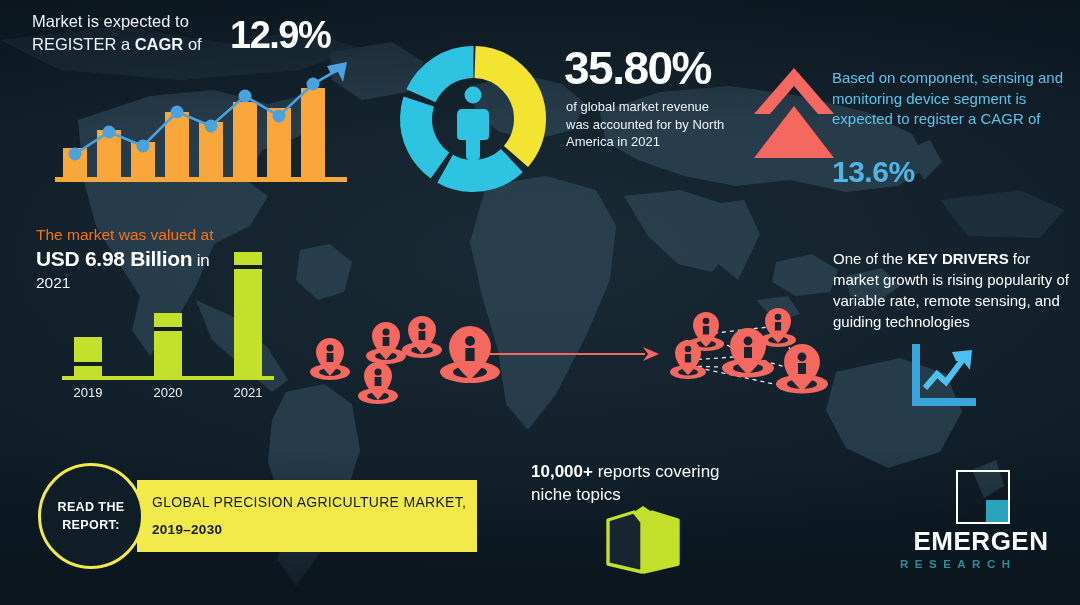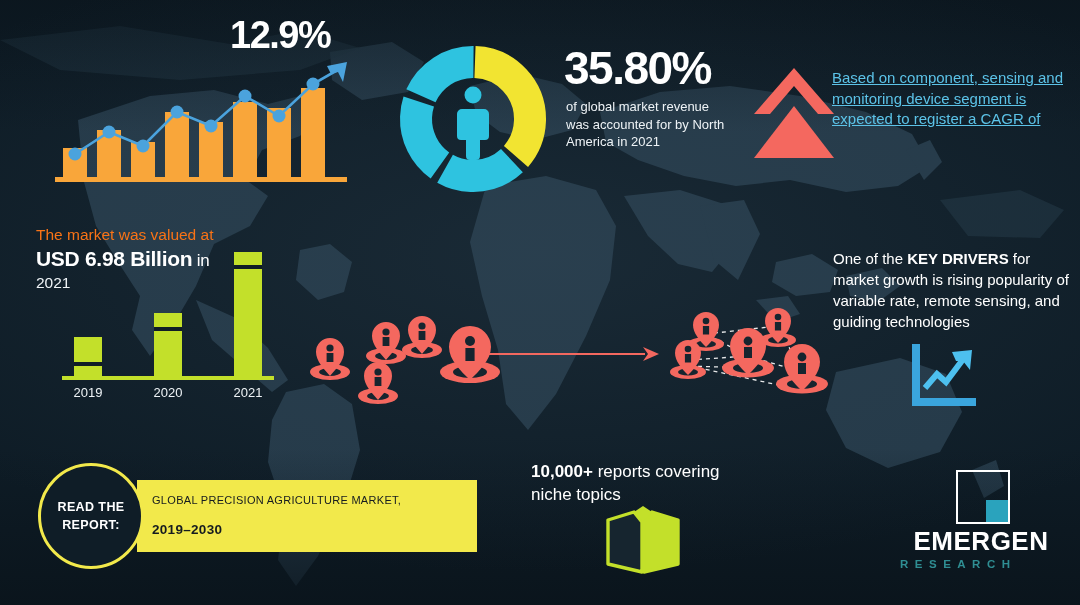--- a/index.html
+++ b/index.html
@@ -26,21 +26,21 @@
   #hl-wrap{left:32px;top:10px;width:330px;}
   #hl-text{font-size:16.5px;line-height:1.42;color:#eef3f6;width:170px;}
   #hl-text b{font-weight:700;}
   #hl-pct{left:198px;top:4px;font-size:38px;font-weight:700;color:#fff;letter-spacing:-1.5px;}
 
   
   #na-pct{left:564px;top:45px;font-size:46px;font-weight:700;color:#fff;letter-spacing:-1.5px;line-height:1;}
   #na-sub{left:566px;top:98px;width:168px;font-size:13px;line-height:1.35;color:#eef3f6;}
 
   
-  #comp-text{left:832px;top:68px;width:240px;font-size:15px;line-height:1.37;color:#5cc3e8;text-decoration:underline;}
+  #comp-text{left:832px;top:68px;width:240px;font-size:15px;line-height:1.37;color:#5cc3e8;}
   #comp-pct{left:832px;top:155px;font-size:30px;font-weight:700;color:#4fb6e3;letter-spacing:-.5px;}
 
   
   #usd-l1{left:36px;top:226px;font-size:15.5px;color:#f97316;}
   #usd-l2{left:36px;top:247px;font-size:21px;color:#ffffff;font-weight:700;letter-spacing:-.3px;}
   #usd-l2 .lite{font-weight:400;font-size:17px;}
   #usd-l3{left:36px;top:274px;font-size:15.5px;color:#eef3f6;}
 
   
   #frag{left:410px;top:250px;width:312px;font-size:15.5px;line-height:1.42;color:#ffffff;}
@@ -51,21 +51,21 @@
   #drivers b{font-weight:700;}
 
   
   #reports{left:531px;top:460px;width:220px;font-size:17px;line-height:1.38;color:#ffffff;}
   #reports b{font-weight:700;}
 
   
   #banner{
     left:137px;top:480px;width:340px;height:72px;background:#f2e94b;
   }
-  #banner-l1{position:absolute;left:15px;top:14px;font-size:11px;color:#151b1f;letter-spacing:.3px;}
+  #banner-l1{position:absolute;left:15px;top:14px;font-size:14px;color:#151b1f;letter-spacing:.3px;}
   #banner-l2{position:absolute;left:15px;top:42px;font-size:13.5px;font-weight:700;color:#151b1f;letter-spacing:.3px;}
   #read-circle{
     left:38px;top:463px;width:100px;height:100px;border-radius:50%;
     background:#0f1d27;border:3px solid #f2e94b;
     display:flex;align-items:center;justify-content:flex-start;text-align:center;
     font-size:12.5px;font-weight:700;line-height:1.45;color:#ffffff;letter-spacing:.4px;
   }
 
   
   #logo{left:900px;top:474px;width:162px;height:112px;}
@@ -127,20 +127,24 @@
       </g>
       <g fill="#223845" opacity=".55">
         <path d="M0 40 L120 26 L230 44 L300 30 L360 48 L300 70 L180 80 L60 70 Z"></path>
         <path d="M940 200 L1020 190 L1064 210 L1040 238 L968 236 Z"></path>
       </g>
     </svg>
   </div>
   <div class="wash"></div>
 
   <div class="abs" id="hl-wrap">
+    <div id="hl-text">
+      <span>Market is expected to</span><br>
+      <span>REGISTER a </span><b>CAGR</b><span> of</span>
+    </div>
     <div class="abs" id="hl-pct">12.9%</div>
   </div>
 
   <div class="abs" style="left:55px;top:60px;width:300px;height:122px;">
     <svg width="300" height="122" viewBox="0 0 300 122" aria-hidden="true">
 
       <g fill="#f9a63a">
         <rect x="8" y="88" width="24" height="30"></rect>
         <rect x="42" y="70" width="24" height="48"></rect>
         <rect x="76" y="82" width="24" height="36"></rect>
@@ -191,20 +195,21 @@
   <div class="abs" id="na-sub">of global market revenue was accounted for by North America in 2021</div>
 
   <div class="abs" style="left:752px;top:62px;width:84px;height:100px;">
     <svg width="84" height="100" viewBox="0 0 84 100" aria-hidden="true">
       <path d="M42 6 L82 52 L66 52 L42 24 L18 52 L2 52 Z" fill="#f4685f"></path>
       <path d="M42 44 L82 96 L2 96 Z" fill="#f4685f"></path>
     </svg>
   </div>
 
   <div class="abs" id="comp-text">Based on component, sensing and monitoring device segment is expected to register a CAGR of</div>
+  <div class="abs" id="comp-pct">13.6%</div>
 
   <div class="abs" id="usd-l1">The market was valued at</div>
   <div class="abs" id="usd-l2">
     <span>USD 6.98 Billion</span><span class="lite"> in</span>
   </div>
   <div class="abs" id="usd-l3">2021</div>
 
   <div class="abs" style="left:62px;top:240px;width:230px;height:160px;">
     <svg width="230" height="160" viewBox="0 0 230 160" aria-hidden="true">
 

